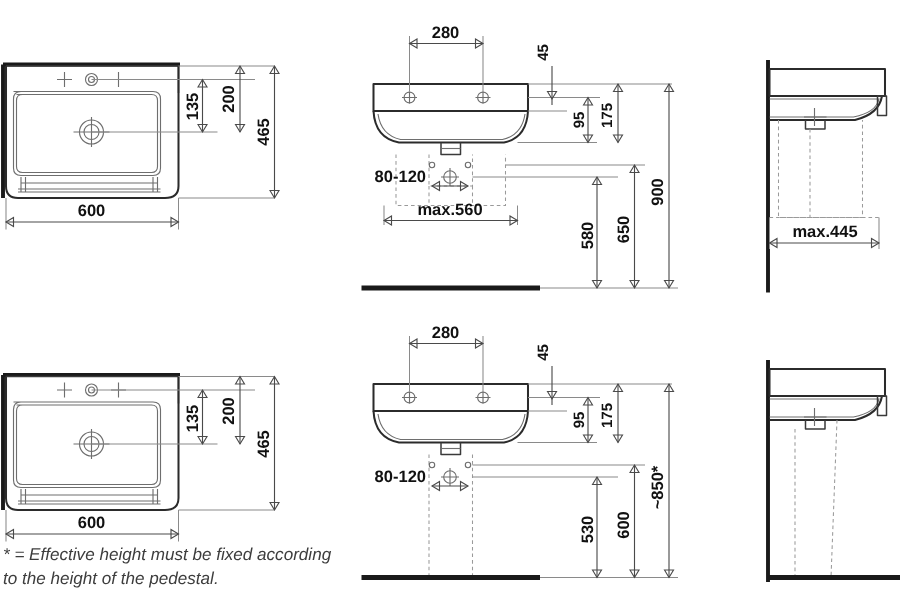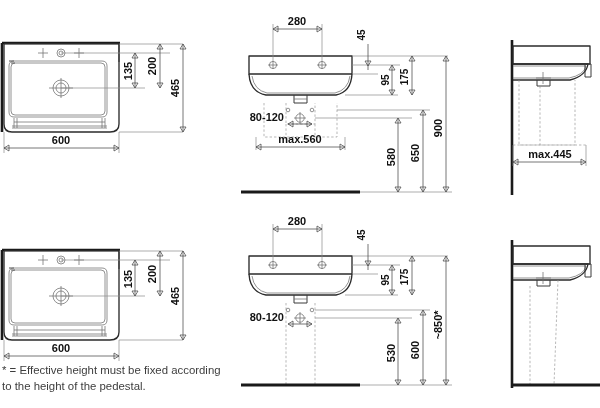--- a/index.html
+++ b/index.html
@@ -341,16 +341,16 @@
       <path class="thin" d="M543 272 L543 284 M536 278 L551 278"></path>
 
       <path class="hidden-l" d="M530 286 L530 385"></path>
       <path class="hidden-l" d="M558 280 L554 385"></path>
 
       <path class="floor" d="M512 385 L600 385"></path>
     </g>
 
   </svg>
 
-  <div class="note" style="left:2px; top:363px; width:230px;">* = Effective height must be fixed according
+  <div class="note" style="left:2px; top:363px; width:230px;font-style:italic;">* = Effective height must be fixed according
 to the height of the pedestal.</div>
 
 </div>
 
 </body></html>

